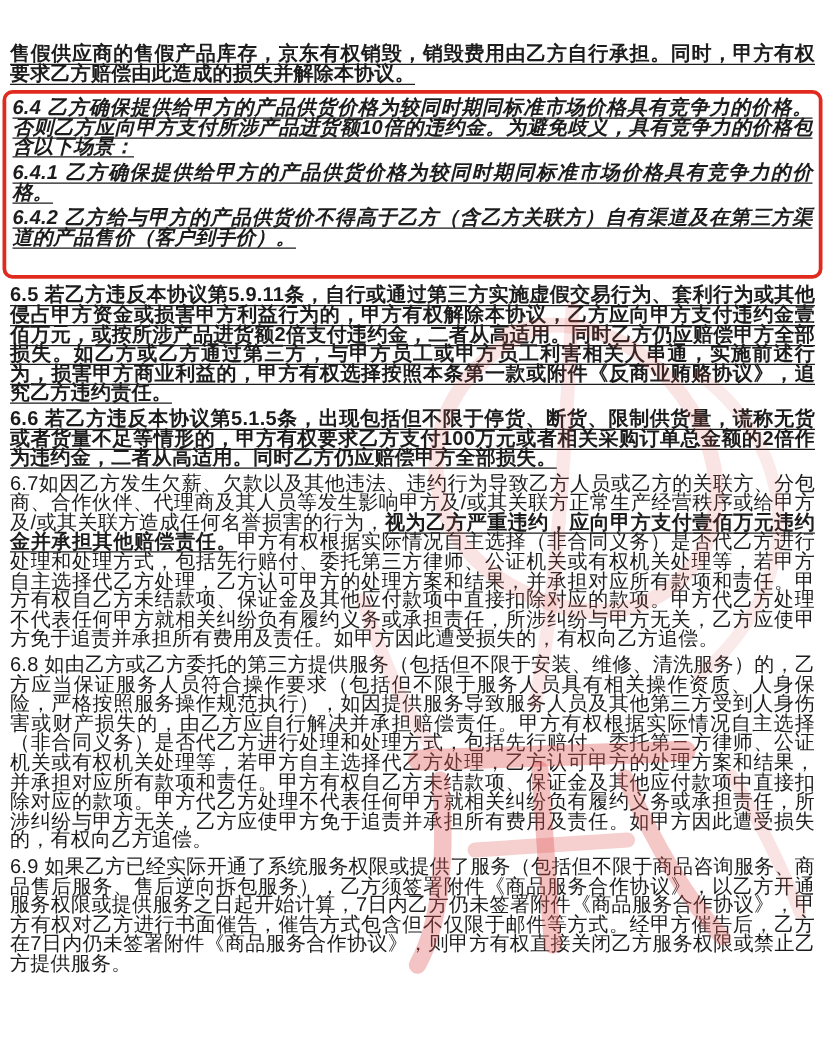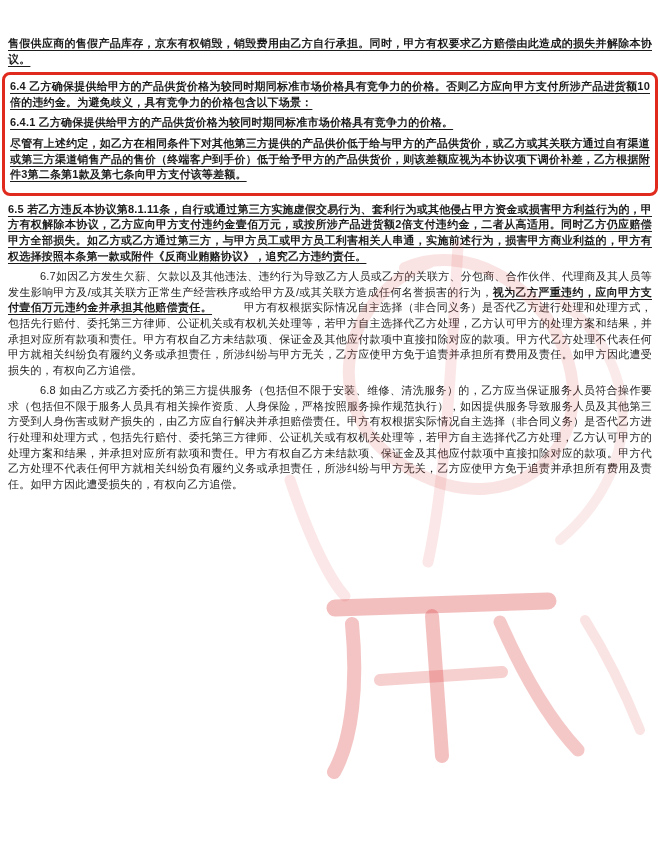--- a/index.html
+++ b/index.html
@@ -17,64 +17,67 @@
     position:relative;
     overflow:hidden;
   }
   .page{
     position:relative;
     padding:36px 8px 0 8px;
     z-index:1;
   }
   p.para{
     margin:0 0 5px 0;
-    font-size:11px;
+    font-size:16px;
     line-height:15.6px;
     letter-spacing:0.2px;
     text-align:justify;
     word-break:break-all;
   }
   .bold-underline{
     font-weight:700;
     text-decoration:underline;
     text-decoration-thickness:1.2px;
     text-underline-offset:2.5px;
   }
-  .normal{font-weight:400;margin-left:32px;}
+  .normal{font-weight:400;}
   .red-box{
     border:3px solid var(--box);
     border-radius:8px;
-    padding:4px 5px 8px 5px;
+    padding:4px 5px 20px 5px;
     margin:2px -6px 6px -6px;
+    font-style:italic;
   }
   .red-box p.para:last-child{margin-bottom:2px;}
   .watermark{
     position:absolute;
     inset:0;
     z-index:2;
     pointer-events:none;
     color:var(--wm);
   }
 </style>
 </head>
 <body>
 
 <div class="page">
   <div>
       <p class="para"><span class="bold-underline">售假供应商的售假产品库存，京东有权销毁，销毁费用由乙方自行承担。同时，甲方有权要求乙方赔偿由此造成的损失并解除本协议。</span></p>
     </div>
   <div class="red-box">
       <p class="para"><span class="bold-underline">6.4 乙方确保提供给甲方的产品供货价格为较同时期同标准市场价格具有竞争力的价格。否则乙方应向甲方支付所涉产品进货额10倍的违约金。为避免歧义，具有竞争力的价格包含以下场景：</span></p>
       <p class="para"><span class="bold-underline">6.4.1 乙方确保提供给甲方的产品供货价格为较同时期同标准市场价格具有竞争力的价格。</span></p>
-      <p class="para"><span class="bold-underline">尽管有上述约定，如乙方在相同条件下对其他第三方提供的产品供价低于给与甲方的产品供货价，或乙方或其关联方通过自有渠道或第三方渠道销售产品的售价（终端客户到手价）低于给予甲方的产品供货价，则该差额应视为本协议项下调价补差，乙方根据附件3第二条第1款及第七条向甲方支付该等差额。</span></p>
+      <p class="para"><span class="bold-underline">6.4.2 乙方给与甲方的产品供货价不得高于乙方（含乙方关联方）自有渠道及在第三方渠道的产品售价（客户到手价）。</span></p>
     </div>
   <div>
-      <p class="para"><span class="bold-underline">6.5 若乙方违反本协议第8.1.11条，自行或通过第三方实施虚假交易行为、套利行为或其他侵占甲方资金或损害甲方利益行为的，甲方有权解除本协议，乙方应向甲方支付违约金壹佰万元，或按所涉产品进货额2倍支付违约金，二者从高适用。同时乙方仍应赔偿甲方全部损失。如乙方或乙方通过第三方，与甲方员工或甲方员工利害相关人串通，实施前述行为，损害甲方商业利益的，甲方有权选择按照本条第一款或附件《反商业贿赂协议》，追究乙方违约责任。</span></p>
+      <p class="para"><span class="bold-underline">6.5 若乙方违反本协议第5.9.11条，自行或通过第三方实施虚假交易行为、套利行为或其他侵占甲方资金或损害甲方利益行为的，甲方有权解除本协议，乙方应向甲方支付违约金壹佰万元，或按所涉产品进货额2倍支付违约金，二者从高适用。同时乙方仍应赔偿甲方全部损失。如乙方或乙方通过第三方，与甲方员工或甲方员工利害相关人串通，实施前述行为，损害甲方商业利益的，甲方有权选择按照本条第一款或附件《反商业贿赂协议》，追究乙方违约责任。</span></p>
+      <p class="para"><span class="bold-underline">6.6 若乙方违反本协议第5.1.5条，出现包括但不限于停货、断货、限制供货量，谎称无货或者货量不足等情形的，甲方有权要求乙方支付100万元或者相关采购订单总金额的2倍作为违约金，二者从高适用。同时乙方仍应赔偿甲方全部损失。</span></p>
       <p class="para"><span class="normal">6.7如因乙方发生欠薪、欠款以及其他违法、违约行为导致乙方人员或乙方的关联方、分包商、合作伙伴、代理商及其人员等发生影响甲方及/或其关联方正常生产经营秩序或给甲方及/或其关联方造成任何名誉损害的行为，</span><span class="bold-underline">视为乙方严重违约，应向甲方支付壹佰万元违约金并承担其他赔偿责任。</span><span class="normal">甲方有权根据实际情况自主选择（非合同义务）是否代乙方进行处理和处理方式，包括先行赔付、委托第三方律师、公证机关或有权机关处理等，若甲方自主选择代乙方处理，乙方认可甲方的处理方案和结果，并承担对应所有款项和责任。甲方有权自乙方未结款项、保证金及其他应付款项中直接扣除对应的款项。甲方代乙方处理不代表任何甲方就相关纠纷负有履约义务或承担责任，所涉纠纷与甲方无关，乙方应使甲方免于追责并承担所有费用及责任。如甲方因此遭受损失的，有权向乙方追偿。</span></p>
       <p class="para"><span class="normal">6.8 如由乙方或乙方委托的第三方提供服务（包括但不限于安装、维修、清洗服务）的，乙方应当保证服务人员符合操作要求（包括但不限于服务人员具有相关操作资质、人身保险，严格按照服务操作规范执行），如因提供服务导致服务人员及其他第三方受到人身伤害或财产损失的，由乙方应自行解决并承担赔偿责任。甲方有权根据实际情况自主选择（非合同义务）是否代乙方进行处理和处理方式，包括先行赔付、委托第三方律师、公证机关或有权机关处理等，若甲方自主选择代乙方处理，乙方认可甲方的处理方案和结果，并承担对应所有款项和责任。甲方有权自乙方未结款项、保证金及其他应付款项中直接扣除对应的款项。甲方代乙方处理不代表任何甲方就相关纠纷负有履约义务或承担责任，所涉纠纷与甲方无关，乙方应使甲方免于追责并承担所有费用及责任。如甲方因此遭受损失的，有权向乙方追偿。</span></p>
+      <p class="para"><span class="normal">6.9 如果乙方已经实际开通了系统服务权限或提供了服务（包括但不限于商品咨询服务、商品售后服务、售后逆向拆包服务），乙方须签署附件《商品服务合作协议》，以乙方开通服务权限或提供服务之日起开始计算，7日内乙方仍未签署附件《商品服务合作协议》，甲方有权对乙方进行书面催告，催告方式包含但不仅限于邮件等方式。经甲方催告后，乙方在7日内仍未签署附件《商品服务合作协议》，则甲方有权直接关闭乙方服务权限或禁止乙方提供服务。</span></p>
     </div>
 </div>
 
 <svg class="watermark" viewBox="0 0 660 842" width="660" height="842" xmlns="http://www.w3.org/2000/svg">
   <g fill="none" stroke="currentColor" stroke-linecap="round">
     <path d="M 430 262 C 335 300, 315 420, 415 472 C 515 525, 600 445, 565 352 C 538 282, 465 242, 405 268" stroke-width="12" opacity="0.16"></path>
     <path d="M 458 246 C 452 350, 446 480, 428 562" stroke-width="11" opacity="0.14"></path>
     <path d="M 560 300 C 645 365, 642 470, 560 540" stroke-width="10" opacity="0.12"></path>
     <path d="M 335 608 L 548 601" stroke-width="17" opacity="0.38"></path>
     <path d="M 352 624 C 358 685, 352 740, 334 772" stroke-width="14" opacity="0.34"></path>

